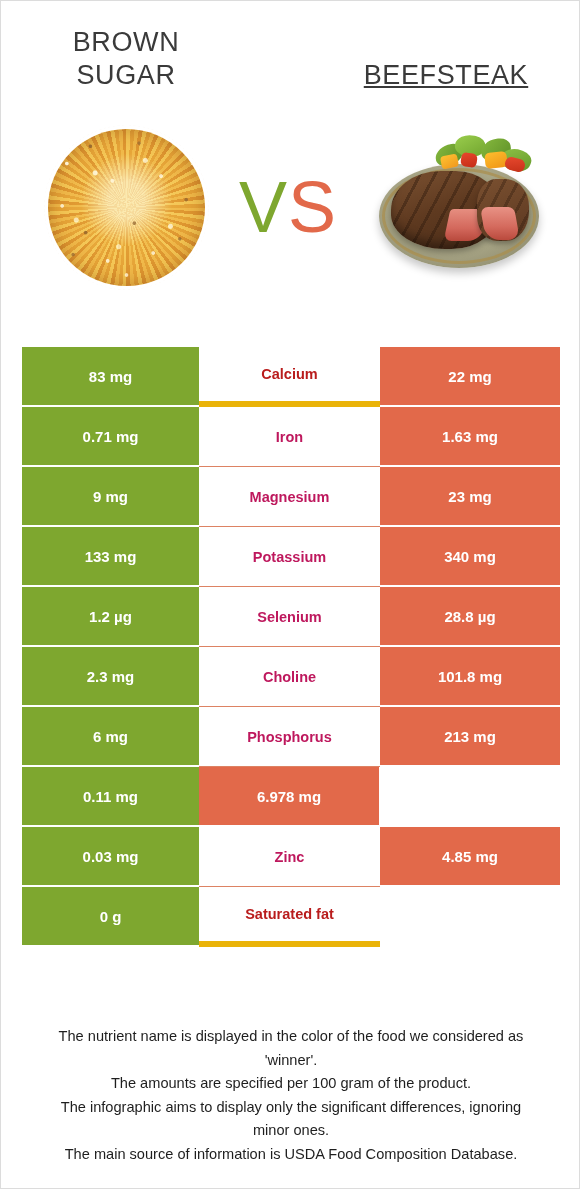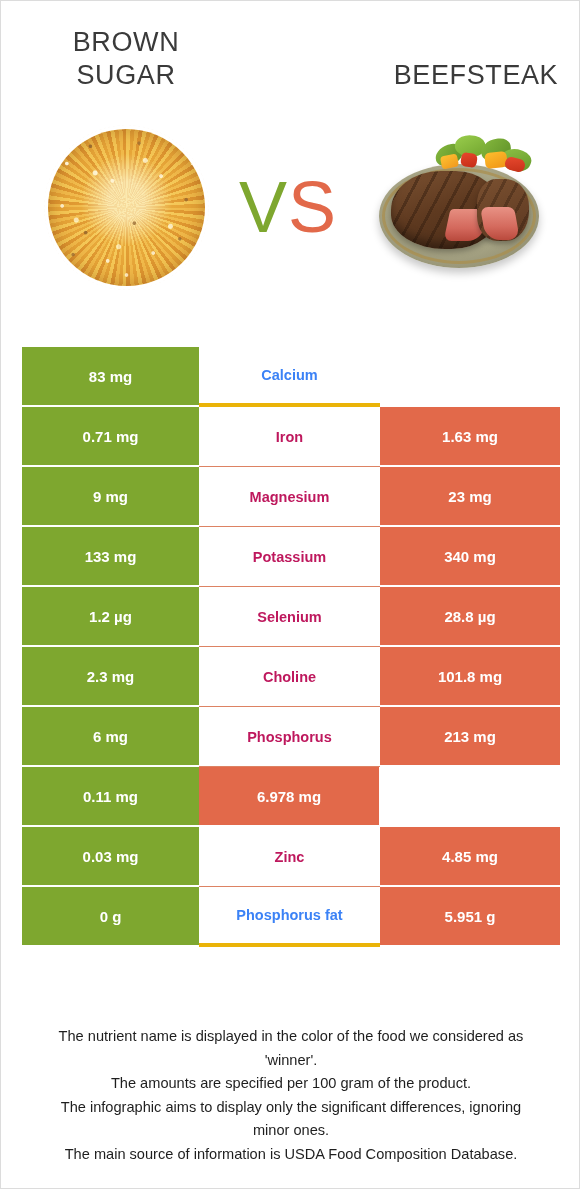--- a/index.html
+++ b/index.html
@@ -38,23 +38,24 @@
     letter-spacing: 0.6px;
     text-align: center;
     white-space: pre-line;
   }
   .title-left {
     left: 20px;
     width: 210px;
     top: 11px;
   }
   .title-right {
-    left: 370px;
+    left: 340px;
     width: 210px;
     top: 44px;
+    text-decoration: underline;
   }
 
   
   .hero {
     position: absolute;
     top: 120px;
     left: 0;
     width: 580px;
     height: 200px;
   }
@@ -258,22 +259,22 @@
     background: #E2694A;
     border-bottom: 2px solid #ffffff;
   }
   .cell-mid {
     width: 181px;
     background: #ffffff;
     font-size: 14.5px;
     font-weight: 600;
   }
   .cell-mid.win-green {
-    color: #3b82f6;
-    border-bottom: 4px solid #eab308;
+    color: #b91c1c;
+    border-bottom: 6px solid #eab308;
   }
   .cell-mid.win-orange {
     color: #be185d;
     border-bottom: 1px solid #dd8263;
   }
 
   
   .footer {
     position: absolute;
     top: 1004px;
@@ -329,20 +330,21 @@
       <div class="steak-piece"></div>
       <div class="cut-face-b"></div>
     </div>
 
   </div>
 
   <div class="table" id="comparison-table">
       <div class="row">
         <div class="cell cell-left">83 mg</div>
         <div class="cell cell-mid win-green">Calcium</div>
+        <div class="cell cell-right">22 mg</div>
       </div>
       <div class="row">
         <div class="cell cell-left">0.71 mg</div>
         <div class="cell cell-mid win-orange">Iron</div>
         <div class="cell cell-right">1.63 mg</div>
       </div>
       <div class="row">
         <div class="cell cell-left">9 mg</div>
         <div class="cell cell-mid win-orange">Magnesium</div>
         <div class="cell cell-right">23 mg</div>
@@ -371,22 +373,21 @@
         <div class="cell cell-left">0.11 mg</div>
         <div class="cell cell-right">6.978 mg</div>
       </div>
       <div class="row">
         <div class="cell cell-left">0.03 mg</div>
         <div class="cell cell-mid win-orange">Zinc</div>
         <div class="cell cell-right">4.85 mg</div>
       </div>
       <div class="row">
         <div class="cell cell-left">0 g</div>
-        <div class="cell cell-mid win-green">Phosphorus fat</div>
-        <div class="cell cell-right">5.951 g</div>
+        <div class="cell cell-mid win-green">Saturated fat</div>
       </div>
     </div>
 
   <div class="footer">
       <span class="footer-line">The nutrient name is displayed in the color of the food we considered as</span>
       <span class="footer-line">'winner'.</span>
       <span class="footer-line">The amounts are specified per 100 gram of the product.</span>
       <span class="footer-line">The infographic aims to display only the significant differences, ignoring</span>
       <span class="footer-line">minor ones.</span>
       <span class="footer-line">The main source of information is USDA Food Composition Database.</span>

